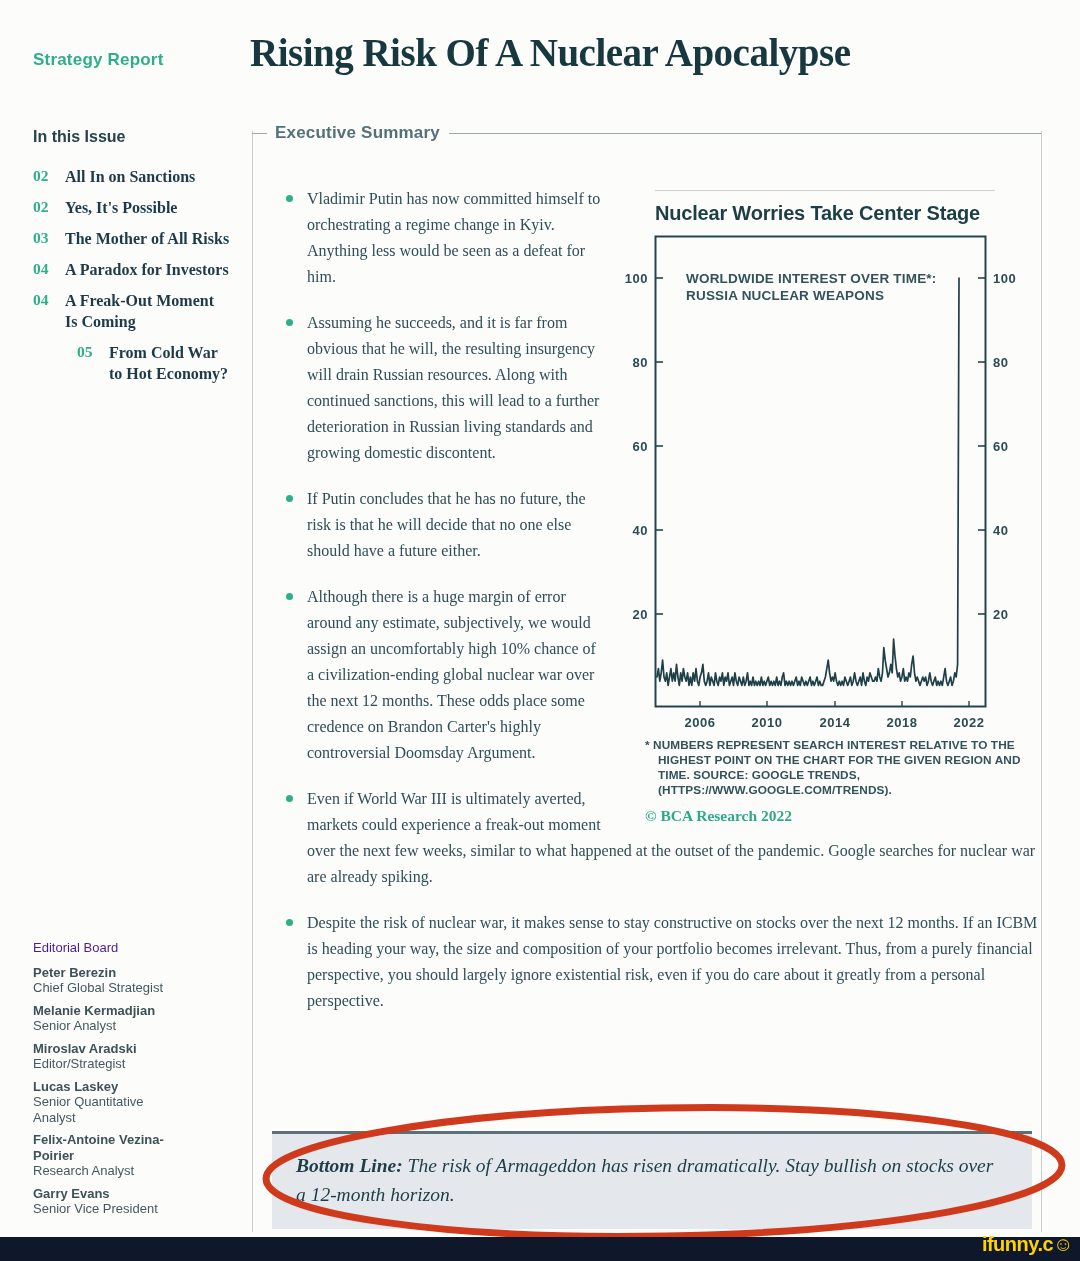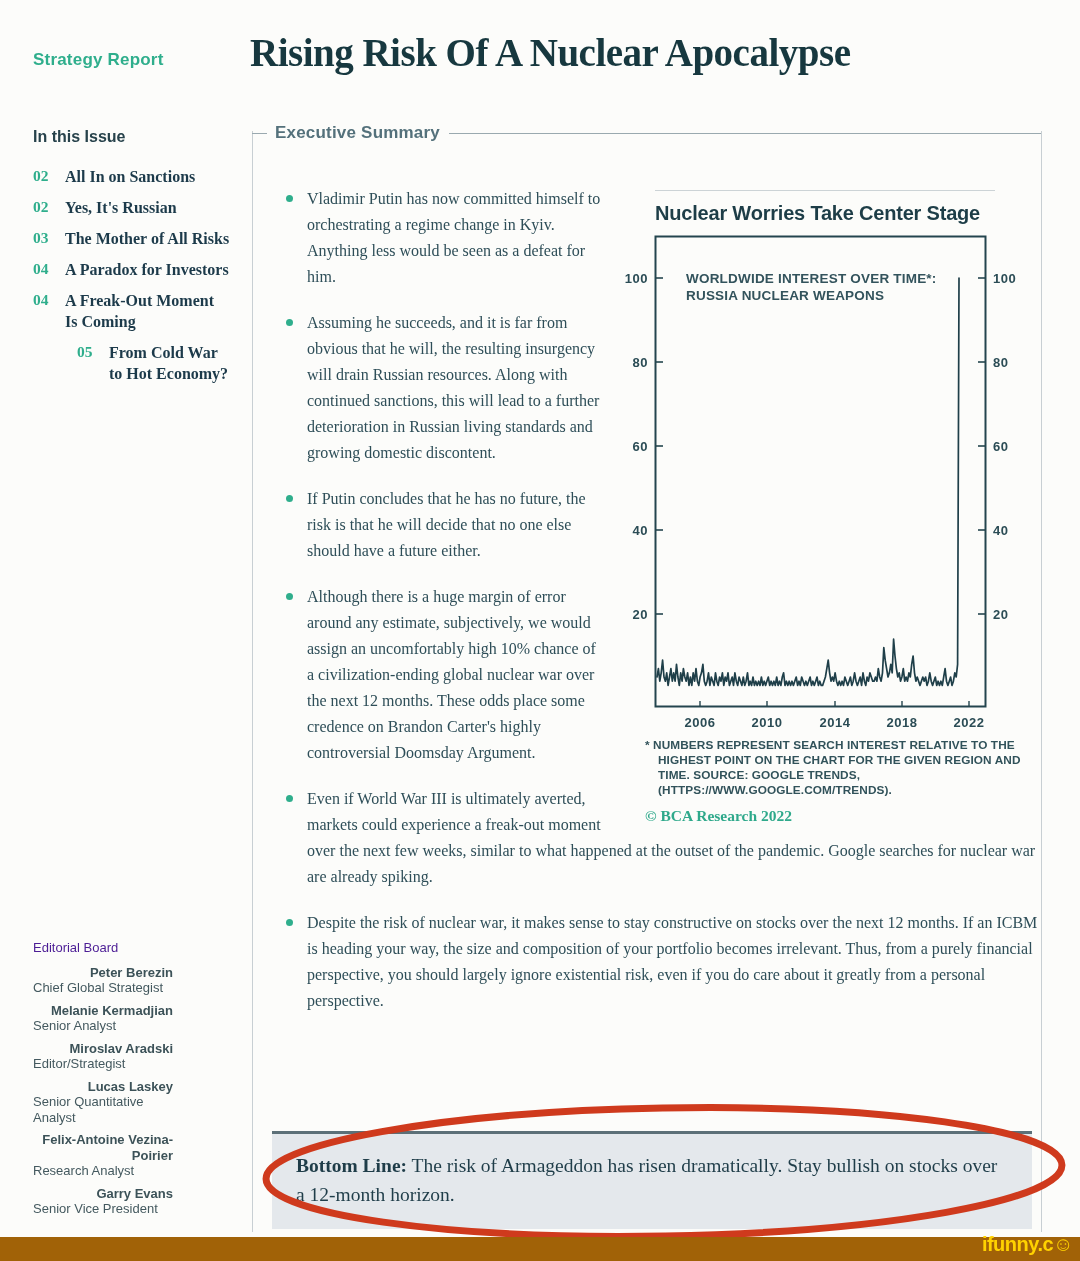--- a/index.html
+++ b/index.html
@@ -14,21 +14,21 @@
   
   .toc{position:absolute;left:33px;top:128px;width:218px;}
   .toc-heading{font-size:16px;font-weight:700;color:#27424b;margin-bottom:20px;}
   .toc-row{display:flex;margin-bottom:10px;}
   .toc-page{width:32px;flex:none;font-family:"Liberation Serif",serif;font-weight:700;font-size:15.5px;color:#2fae8c;padding-top:1px;}
   .toc-label{font-family:"Liberation Serif",serif;font-weight:700;font-size:16px;line-height:21px;color:#1c3a4a;white-space:pre-line;}
 
   .editorial{position:absolute;left:33px;top:940px;width:140px;font-size:13px;line-height:15.5px;color:#44595f;}
   .editorial-heading{font-weight:400;color:#4c1d95;margin-bottom:9px;}
   .member{margin-bottom:7px;}
-  .member-name{font-weight:700;color:#3c5258;text-align:right;}
+  .member-name{font-weight:700;color:#3c5258;}
 
   
   .exec-frame{position:absolute;left:252px;top:131px;width:788px;height:1101px;
     border-left:1px solid #c8cfd3;border-right:1px solid #c8cfd3;}
   .exec-legend{position:absolute;left:252px;top:123px;width:789px;display:flex;align-items:center;}
   .legend-dash{width:15px;height:1px;background:#9aa9af;flex:none;}
   .legend-text{margin:0 9px 0 8px;font-size:17px;font-weight:700;color:#54717b;letter-spacing:.2px;}
   .legend-line{flex:1;height:1px;background:#9aa9af;}
 
   
@@ -45,46 +45,46 @@
   .chart-credit{margin:9px 0 0 25px;font-family:"Liberation Serif",serif;font-size:15.5px;color:#2fa98b;font-weight:bold;}
 
   .bullets{margin-top:26px;}
   .bullet{position:relative;padding-left:24px;font-family:"Liberation Serif",serif;font-size:16px;
      line-height:26px;color:#2e4e58;margin:0 0 20px 0;}
   .dot{position:absolute;left:3px;top:9px;width:7px;height:7px;border-radius:50%;background:#2fae8c;}
 
   
   .bottom-line{position:absolute;left:272px;top:1131px;width:760px;box-sizing:border-box;
      background:#e4e8ec;border-top:3px solid #5c7078;padding:17px 26px 20px 24px;
-     font-family:"Liberation Serif",serif;font-size:19.5px;line-height:29px;color:#1f3d49;}
+     font-family:"Liberation Serif",serif;font-size:19.5px;line-height:29px;color:#1f3d49;font-style:italic;}
   .bottom-line b{font-weight:700;}
 
   .red-annotation{position:absolute;left:256px;top:1100px;pointer-events:none;}
 
-  .watermark-bar{position:absolute;left:0;top:1237px;width:1080px;height:24px;background:#a16207;}
+  .watermark-bar{position:absolute;left:0;top:1237px;width:1080px;height:24px;background:#0f172a;}
   .ifunny-logo{position:absolute;right:7px;top:-4px;font-size:20px;font-weight:800;color:#ffd200;letter-spacing:-.5px;}
   .smiley{font-weight:400;}
 </style>
 </head>
 <body>
 
 <div class="page">
 
   <div class="kicker">Strategy Report</div>
   <h1 class="report-title" style="margin:0;">Rising Risk Of A Nuclear Apocalypse</h1>
 
   <div class="toc">
     <div class="toc-heading">In this Issue</div>
     <div class="toc-row">
       <span class="toc-page">02</span>
       <span class="toc-label">All In on Sanctions</span>
     </div>
     <div class="toc-row">
       <span class="toc-page">02</span>
-      <span class="toc-label">Yes, It's Russian</span>
+      <span class="toc-label">Yes, It's Possible</span>
     </div>
     <div class="toc-row">
       <span class="toc-page">03</span>
       <span class="toc-label">The Mother of All Risks</span>
     </div>
     <div class="toc-row">
       <span class="toc-page">04</span>
       <span class="toc-label">A Paradox for Investors</span>
     </div>
     <div class="toc-row">

